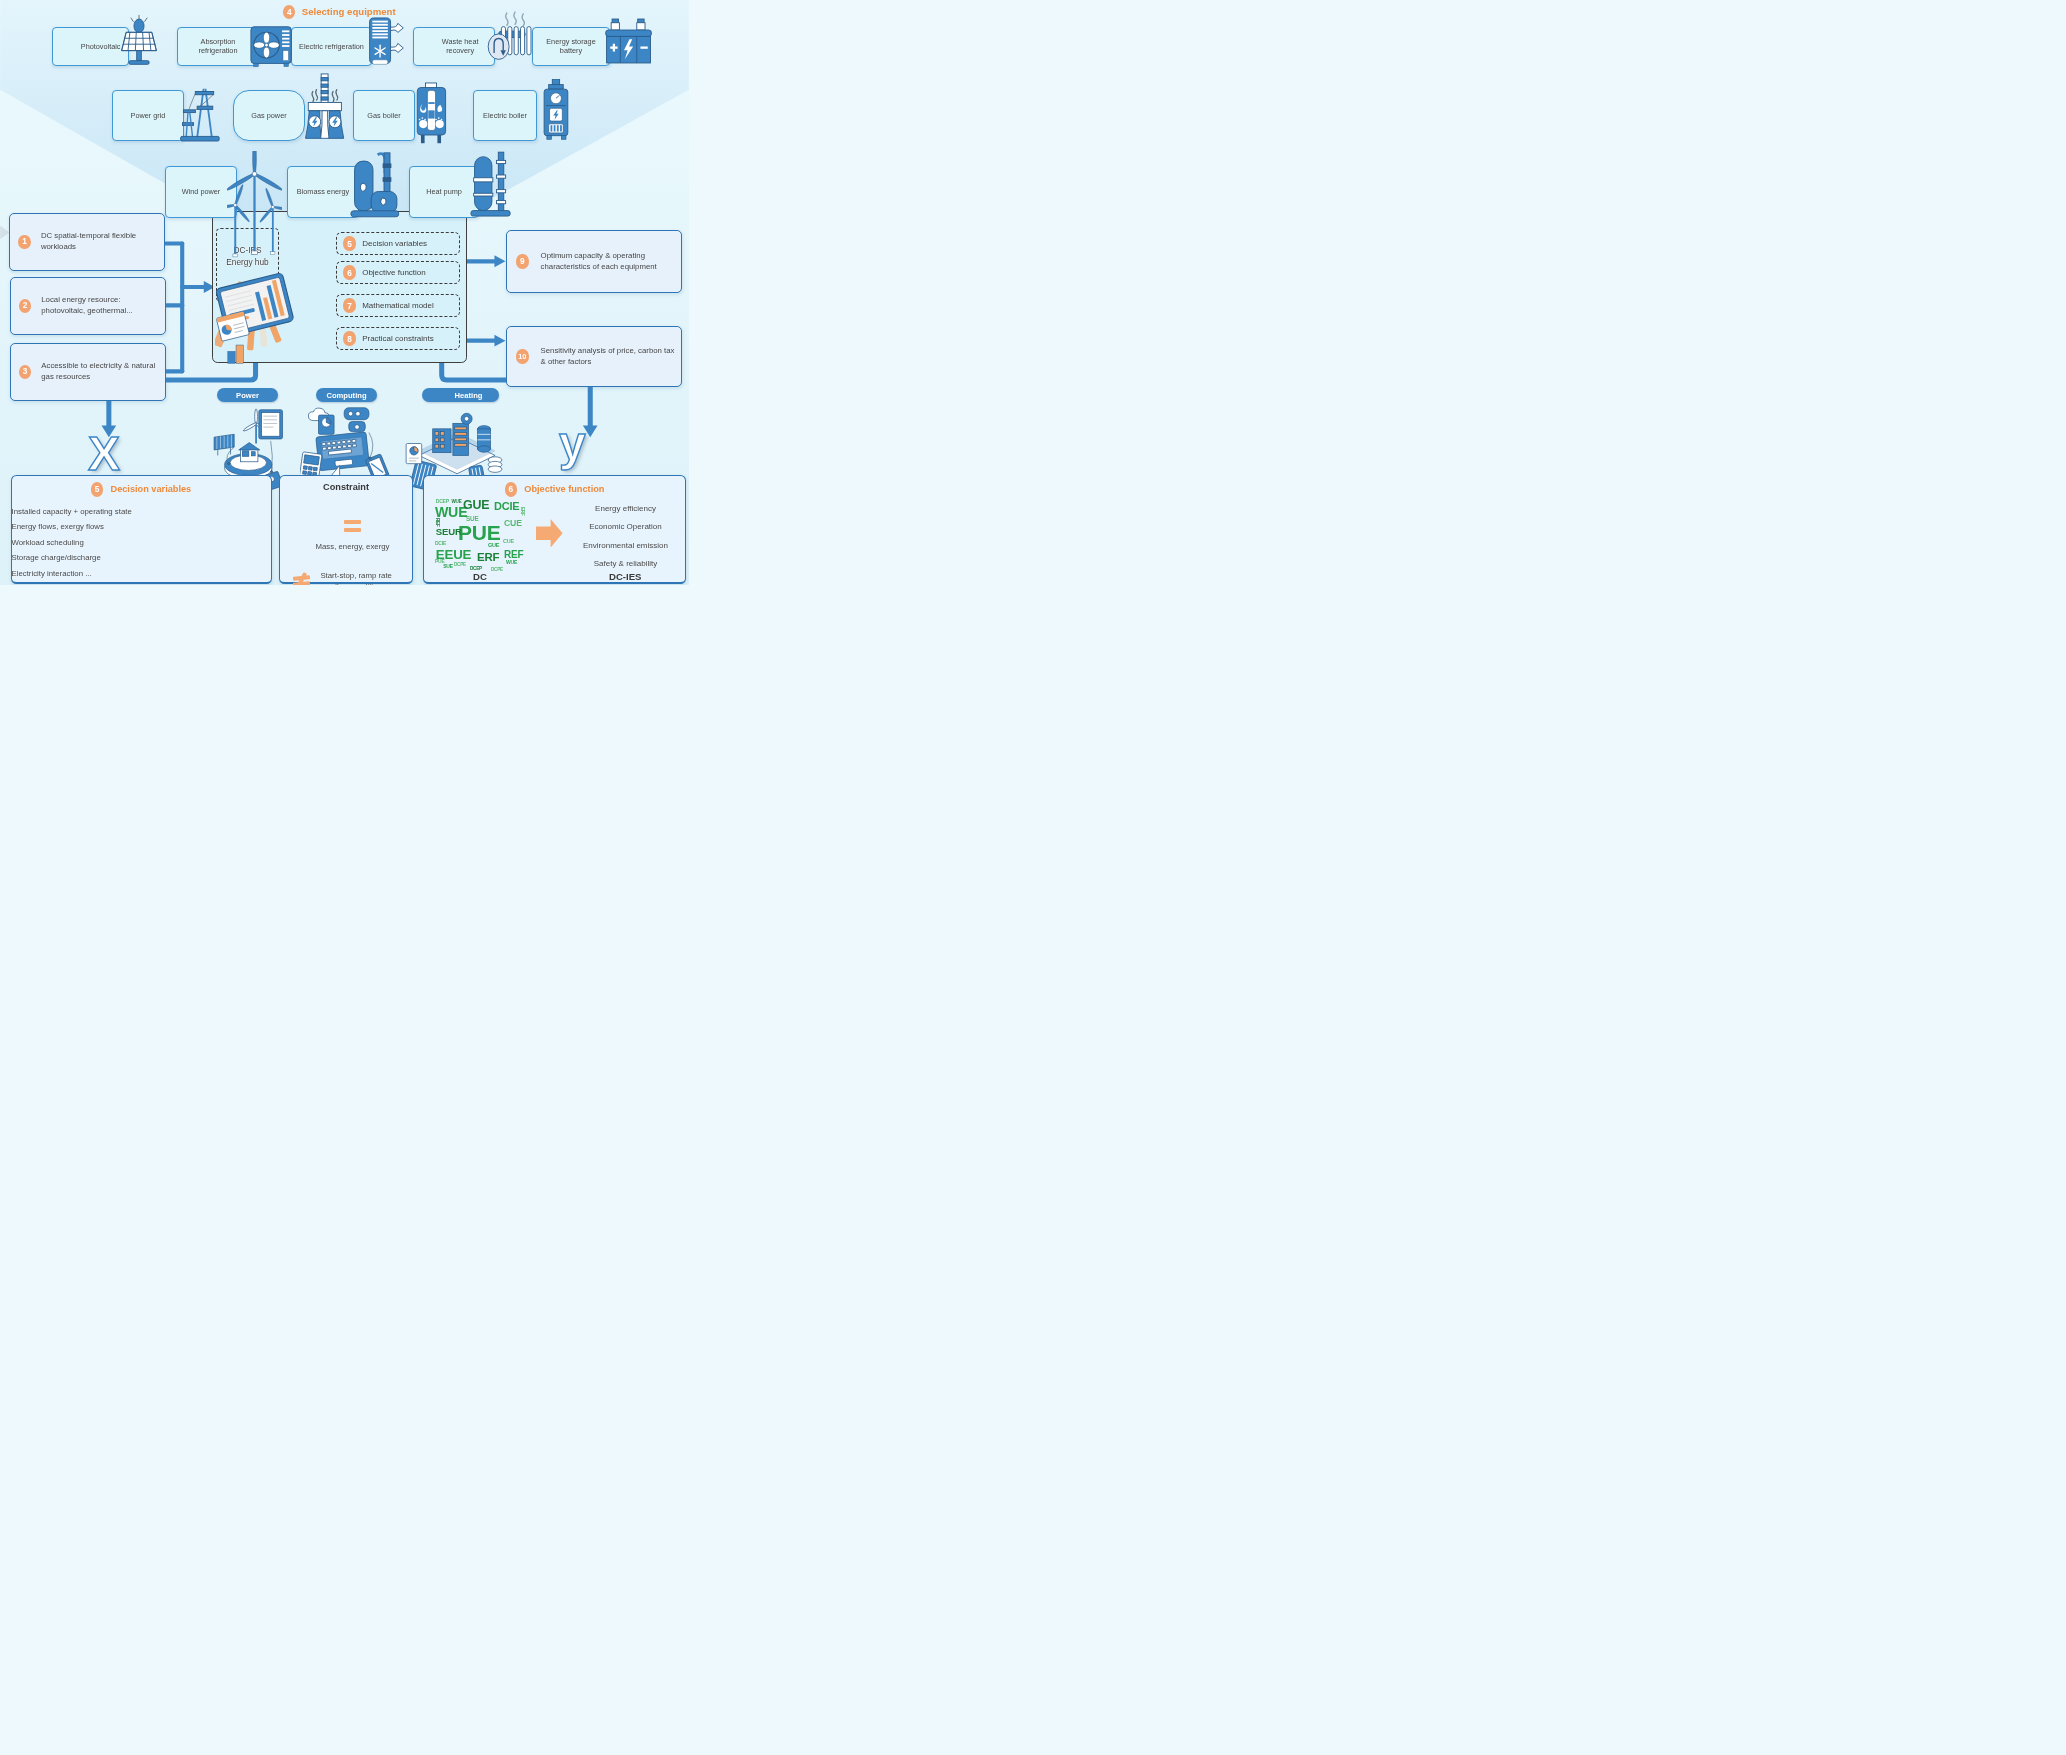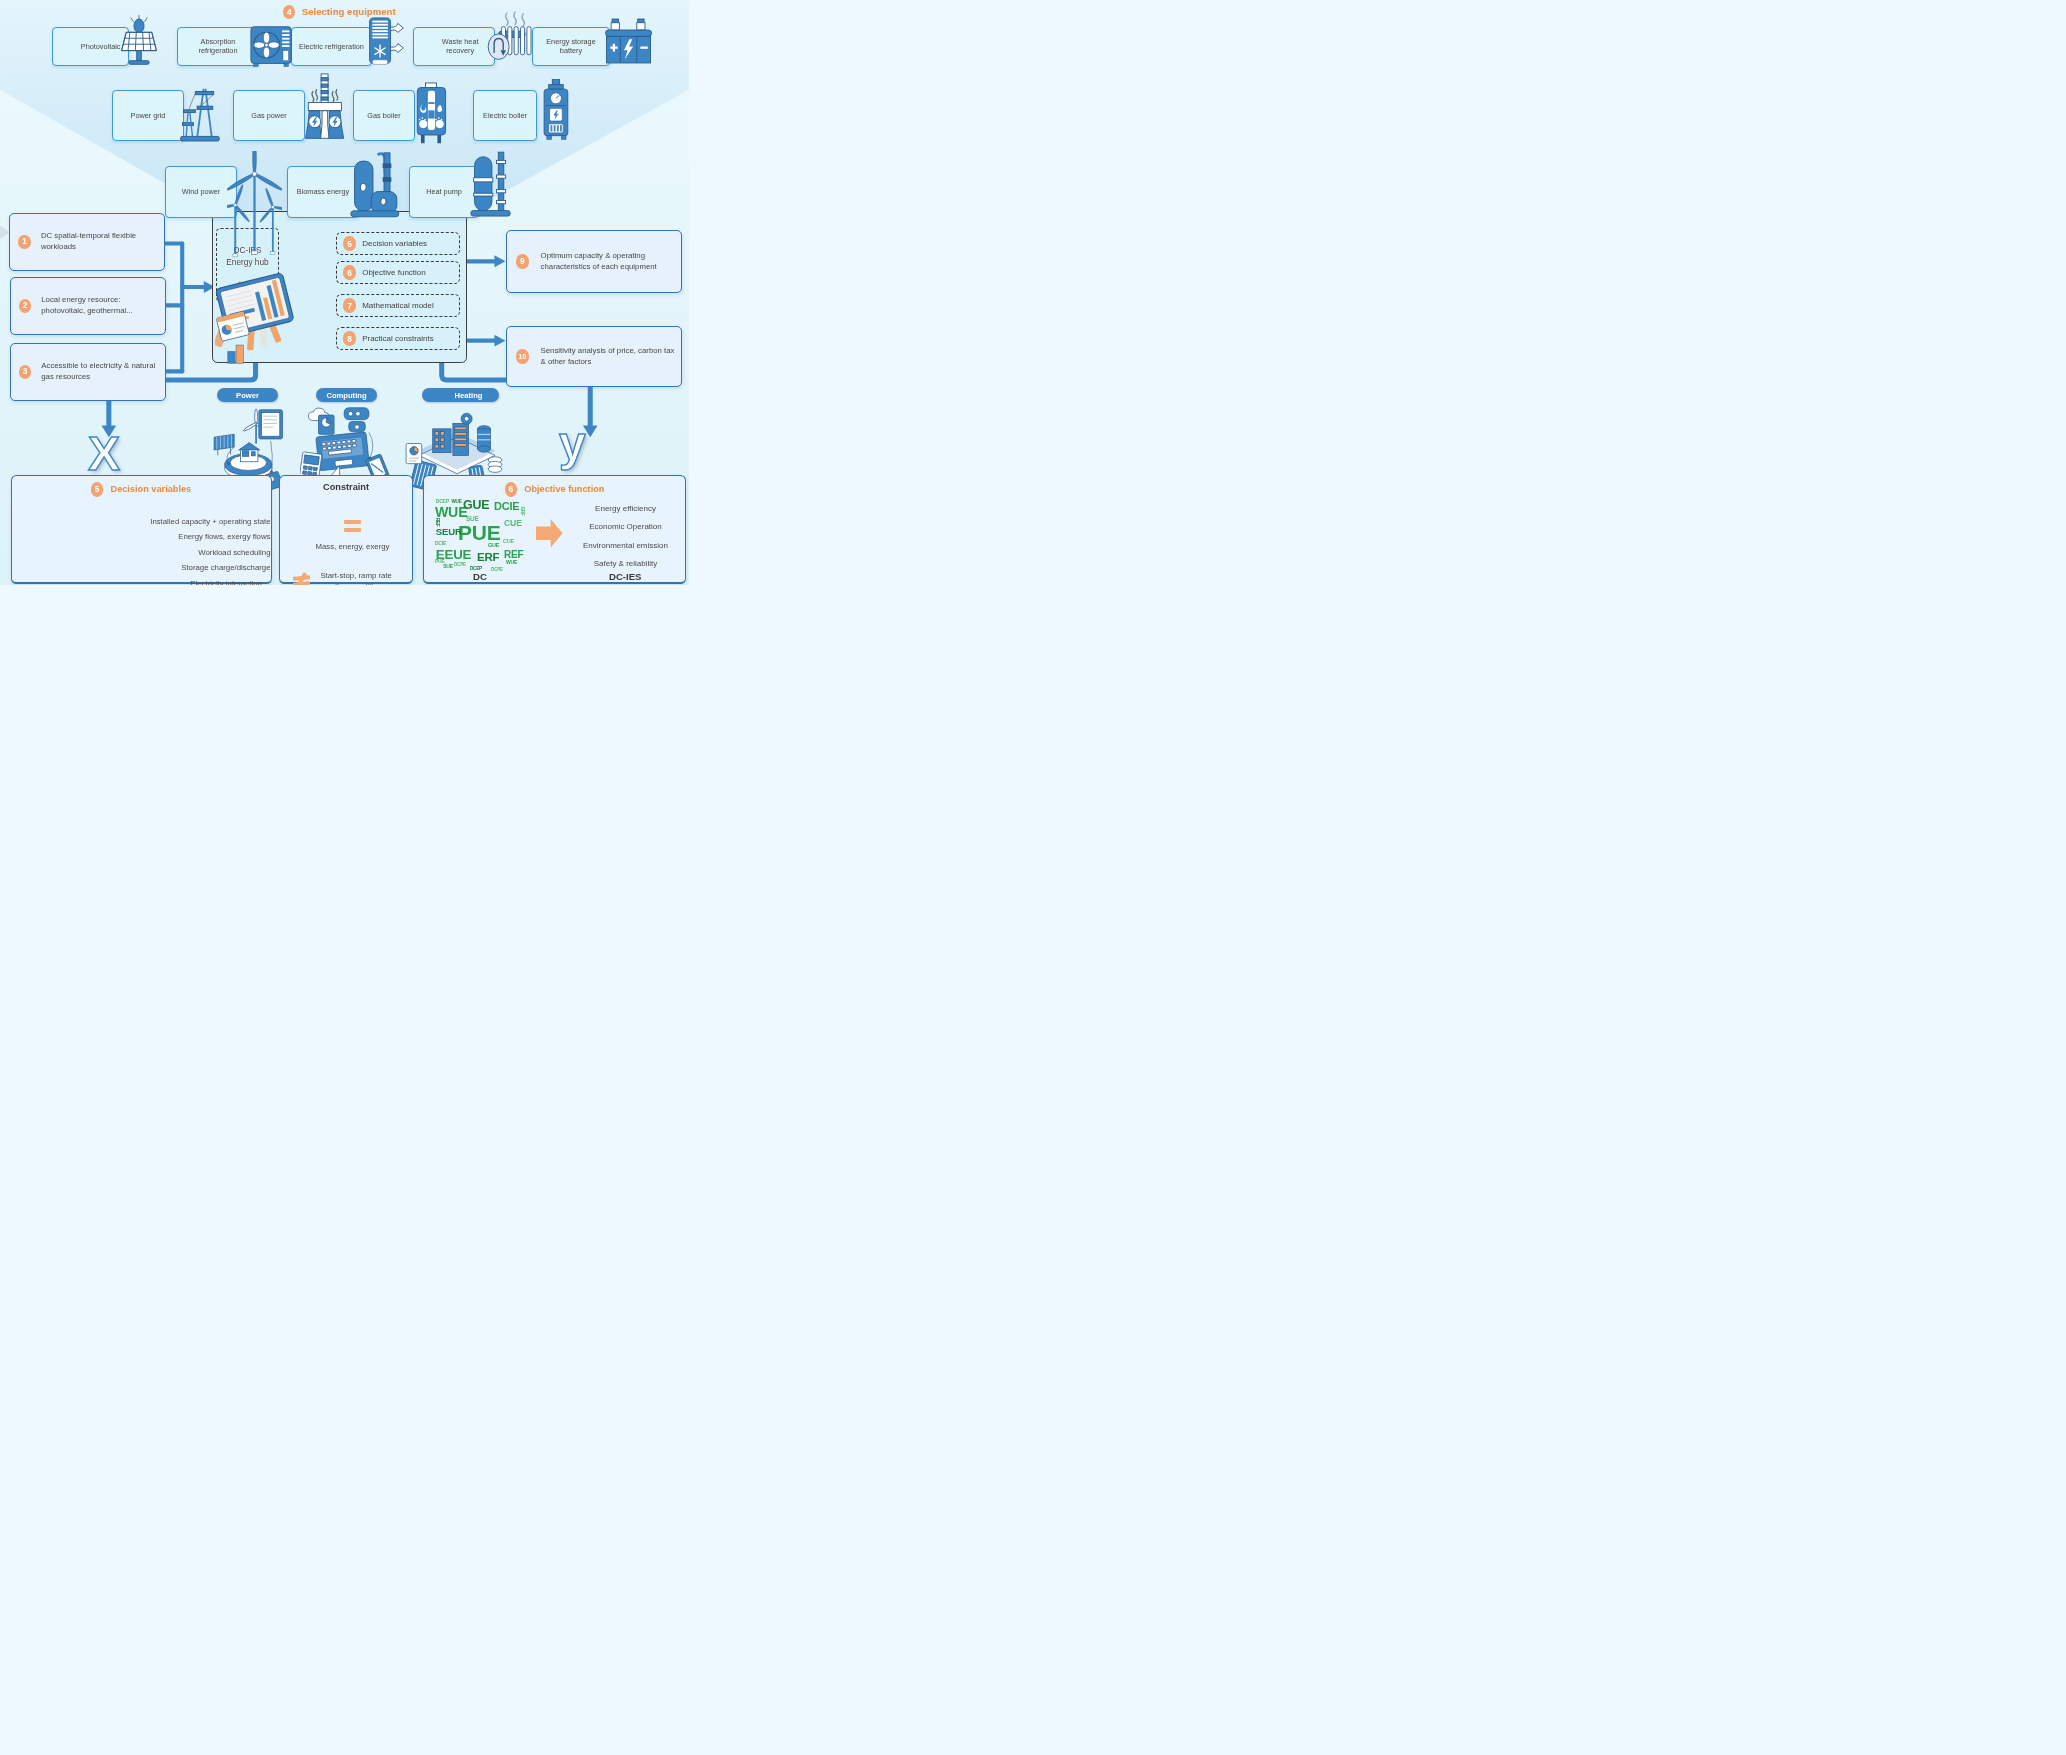--- a/index.html
+++ b/index.html
@@ -29,21 +29,21 @@
        font-weight:bold;font-size:7.6px;display:flex;align-items:center;justify-content:center;z-index:2;
        box-shadow:0.5px 0.9px 1.8px rgba(60,100,140,.3);}
   .bigletter{position:absolute;font-size:48px;font-weight:bold;color:#fff;z-index:2;line-height:1;
        -webkit-text-stroke:1.4px #3d86c6;text-shadow:2.3px 2.3px 3.7px rgba(90,120,145,.45);}
   .botbox{position:absolute;top:475px;height:109px;background:#e8f4fd;border:0.9px solid #2e75b6;border-bottom-width:2.8px;
        border-radius:5.5px;box-sizing:border-box;z-index:2;box-shadow:0.9px 1.4px 3.2px rgba(70,120,160,.15);}
   .bottitle{display:flex;align-items:center;justify-content:center;gap:7.3px;margin-top:6.4px;
        font-size:9.2px;font-weight:bold;}
   .orange{color:#ed8a3b;}
   .dark{color:#3a3a3a;}
-  .botlist{margin-top:17px;text-align:right;color:#4a4a4a;font-size:7.8px;line-height:2.0;}
+  .botlist{margin-top:7px;text-align:left;color:#4a4a4a;font-size:7.8px;line-height:2.0;}
   .goal{position:absolute;left:568px;width:115px;text-align:center;color:#4a4a4a;font-size:8px;z-index:2;}
   .cloud{position:absolute;left:434px;top:498px;width:97px;height:74px;z-index:2;}
   .cw{position:absolute;font-weight:bold;line-height:1;letter-spacing:-0.2px;}
   .g1{color:#28a24c;} .g2{color:#58b973;} .g3{color:#1c8038;}
   .vert{writing-mode:vertical-rl;}
   .dclabel{position:absolute;font-size:9.6px;font-weight:bold;color:#3a3a3a;z-index:2;}
   .neqwrap{display:flex;align-items:center;gap:10px;margin-left:13px;}
   .eqicon{width:17.4px;display:flex;flex-direction:column;gap:3.2px;flex:0 0 auto;}
   .eqicon div{height:4.1px;background:#f5a973;border-radius:0.9px;}
   .neqicon{position:relative;width:17.4px;height:15.6px;flex:0 0 auto;}
@@ -236,21 +236,21 @@
           <rect x="23.5" y="58" width="5" height="17"></rect>
         <polygon points="60,48 48,72 56,72 50,92 68,64 59,64 66,48"></polygon>
         <rect x="84" y="64" width="16" height="5"></rect>
       </g>
     </svg>
   </div>
 
   <div class="eqbox" style="left:112px;top:90px;width:72px;height:51px;">
     <span>Power grid</span>
     </div>
-  <div class="eqbox" style="left:233px;top:90px;width:72px;height:51px;">
+  <div class="eqbox" style="left:233px;top:90px;width:72px;height:51px;border-radius:16px;">
     <span>Gas power</span>
     </div>
   <div class="eqbox" style="left:353px;top:90px;width:62px;height:51px;">
     <span>Gas boiler</span>
     </div>
   <div class="eqbox" style="left:473px;top:90px;width:64px;height:51px;">
     <span>Electric boiler</span>
     </div>
 
   <div class="eqicon-wrap" style="left:177px;top:84px;">

